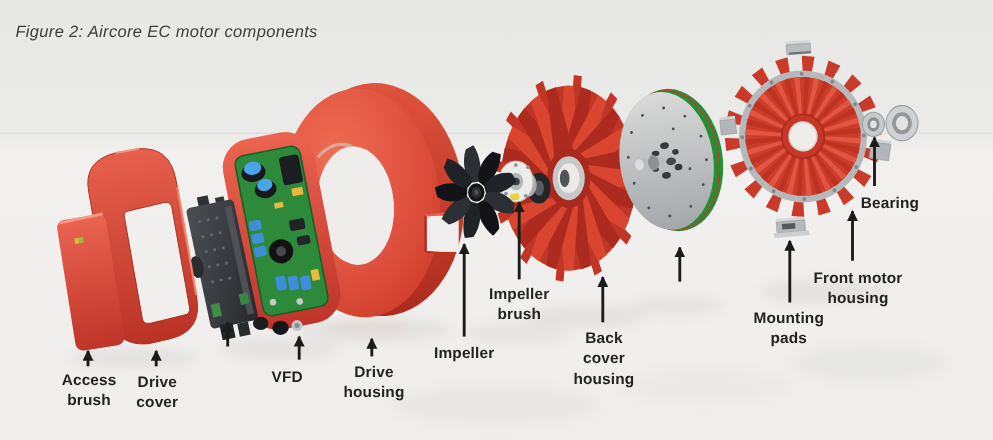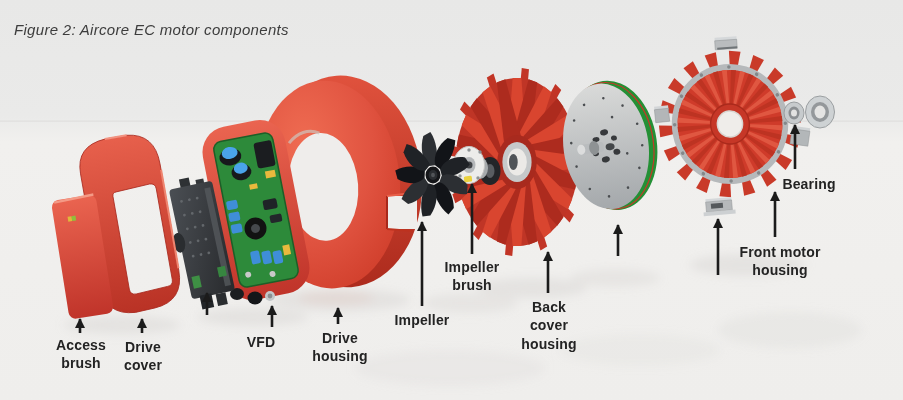--- a/index.html
+++ b/index.html
@@ -428,16 +428,18 @@
 cover</div>
   <div class="lbl" style="left:261px;top:333px">VFD</div>
   <div class="lbl" style="left:340px;top:329px">Drive
 housing</div>
   <div class="lbl" style="left:422px;top:311px">Impeller</div>
   <div class="lbl" style="left:472px;top:258px">Impeller
 brush</div>
   <div class="lbl" style="left:549px;top:298px">Back
 cover
 housing</div>
+  <div class="lbl" style="left:717px;top:280px">Mounting
+pads</div>
   <div class="lbl" style="left:780px;top:243px">Front motor
 housing</div>
   <div class="lbl" style="left:809px;top:175px">Bearing</div>
 </div>
 
 </body></html>

